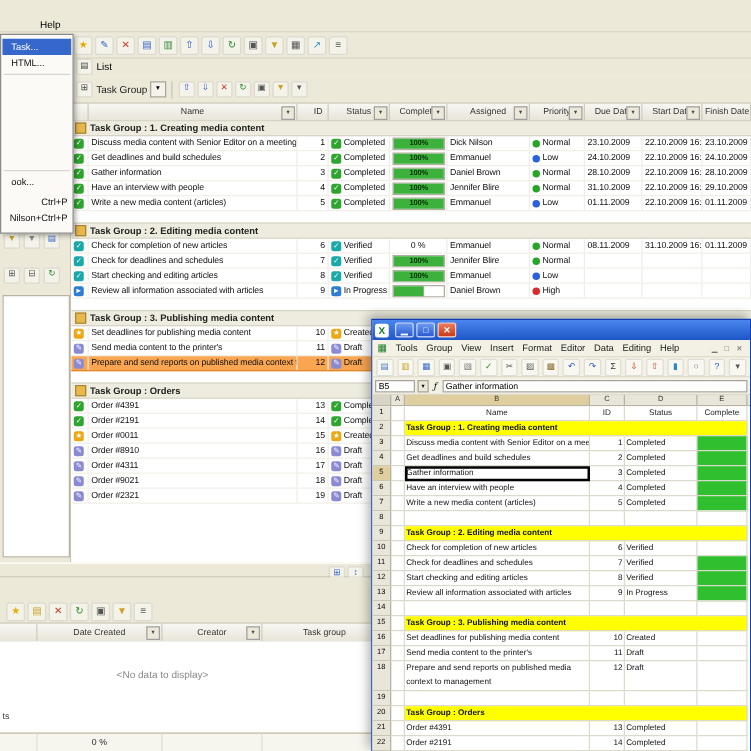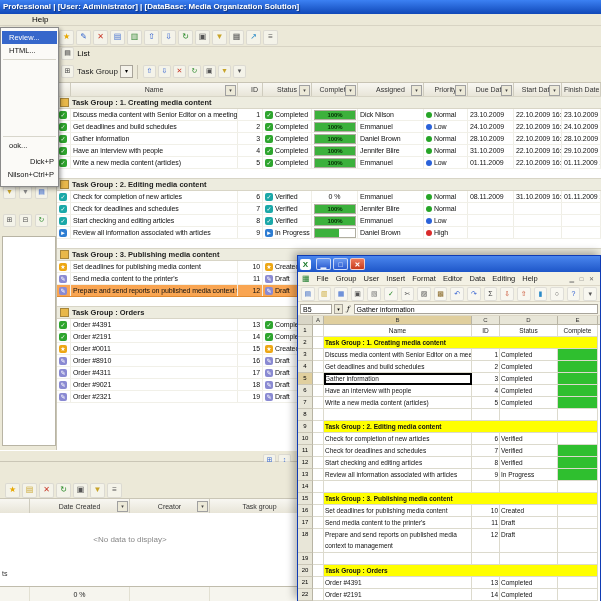--- a/index.html
+++ b/index.html
@@ -145,23 +145,20 @@
   .xc.hdr{text-align:center;color:#222}
   .xc.sel{outline:2px solid #000;outline-offset:-2px;position:relative;z-index:1}
   .xc.green{background:#2fbf2f}
   .xrow.tall .xc.b{white-space:normal;line-height:11px}
 </style>
 </head>
 <body>
 
 <div class="app">
 
-  <div class="titlebar">
-    <span>Professional | [User: Administrator] | [DataBase: Media Organization Solution]</span>
-  </div>
 
   <div class="menubar">
     <span class="menu-item">Help</span>
   </div>
 
   <div class="toolbar-top" id="toolbar-top"><span class="icon" style="color: rgb(232, 168, 0);">★</span><span class="icon" style="color: rgb(58, 106, 208);">✎</span><span class="icon" style="color: rgb(200, 58, 42);">✕</span><span class="icon" style="color: rgb(58, 106, 208);">▤</span><span class="icon" style="color: rgb(58, 138, 58);">▥</span><span class="icon" style="color: rgb(42, 90, 208);">⇧</span><span class="icon" style="color: rgb(42, 90, 208);">⇩</span><span class="icon" style="color: rgb(42, 138, 42);">↻</span><span class="icon" style="color: rgb(85, 85, 85);">▣</span><span class="icon" style="color: rgb(200, 164, 42);">▼</span><span class="icon" style="color: rgb(85, 85, 85);">▦</span><span class="icon" style="color: rgb(42, 138, 200);">↗</span><span class="icon" style="color: rgb(85, 85, 85);">≡</span></div>
 
   <div class="viewbar">
     <span class="icon small">▤</span>
     <span>List</span>
@@ -636,25 +633,25 @@
           <span class="cell" style="width: 44px;"></span>
           <span class="cell" style="width: 46px;"></span>
           <span class="cell" style="width: 48px;"></span>
           <span class="cell" style="width: 39px;"></span>
         </div>
         <div class="gap"></div>
       </div>
   </div>
 
   <div class="file-menu" id="file-menu">
-      <div class="fm-item hl" style="top: 3px;"><span class="fm-label">Review...</span></div>
+      <div class="fm-item hl" style="top: 3px;"><span class="fm-label">Task...</span></div>
       <div class="fm-item" style="top: 16px;"><span class="fm-label">HTML...</span></div>
       <div class="fm-item" style="top: 111px;"><span class="fm-label">ook...</span></div>
       <div class="fm-item" style="top: 127px;">
-        <span class="fm-short">Dick+P</span>
+        <span class="fm-short">Ctrl+P</span>
       </div>
       <div class="fm-item" style="top: 140px;">
         <span class="fm-short">Nilson+Ctrl+P</span>
       </div>
       <div class="fm-sep" style="top: 31px; position: absolute;"></div>
       <div class="fm-sep" style="top: 108px; position: absolute;"></div>
     </div>
 
   <div class="splitter">
     <span id="splitter-icons"><span class="icon tiny" style="color: rgb(58, 106, 208);">⊞</span><span class="icon tiny" style="color: rgb(58, 106, 208);">↕</span></span>
@@ -687,23 +684,23 @@
   </div>
   <span class="side-frag">ts</span>
 
   <div class="excel">
     <div class="x-titlebar">
       <span class="x-icon">X</span>
       <span id="x-btns"><span class="x-btn">▁</span><span class="x-btn">□</span><span class="x-btn close">✕</span></span>
     </div>
     <div class="x-menubar" id="x-menubar">
         <span class="x-sheet-icon">▦</span>
-        <span class="x-menu-item">File</span>
+        <span class="x-menu-item">Tools</span>
         <span class="x-menu-item">Group</span>
-        <span class="x-menu-item">User</span>
+        <span class="x-menu-item">View</span>
         <span class="x-menu-item">Insert</span>
         <span class="x-menu-item">Format</span>
         <span class="x-menu-item">Editor</span>
         <span class="x-menu-item">Data</span>
         <span class="x-menu-item">Editing</span>
         <span class="x-menu-item">Help</span>
         <span class="x-win-controls">▁ □ ✕</span>
       </div>
     <div class="x-toolbar" id="x-toolbar">
         <span class="icon" style="color: rgb(74, 118, 200);">▤</span>

